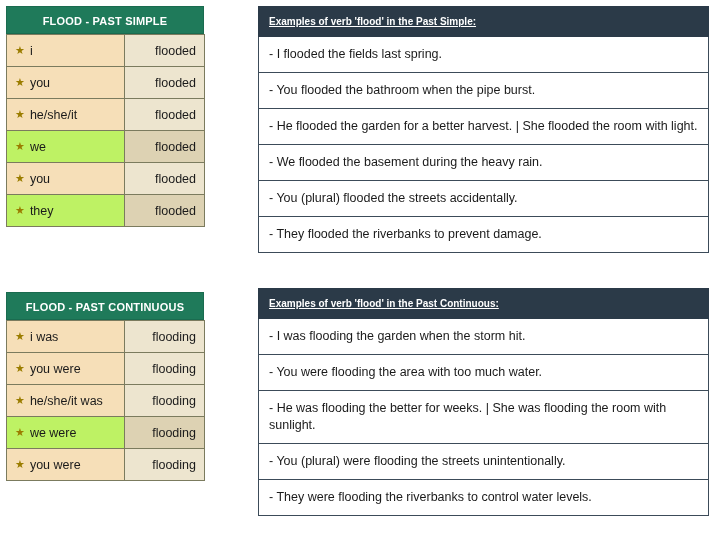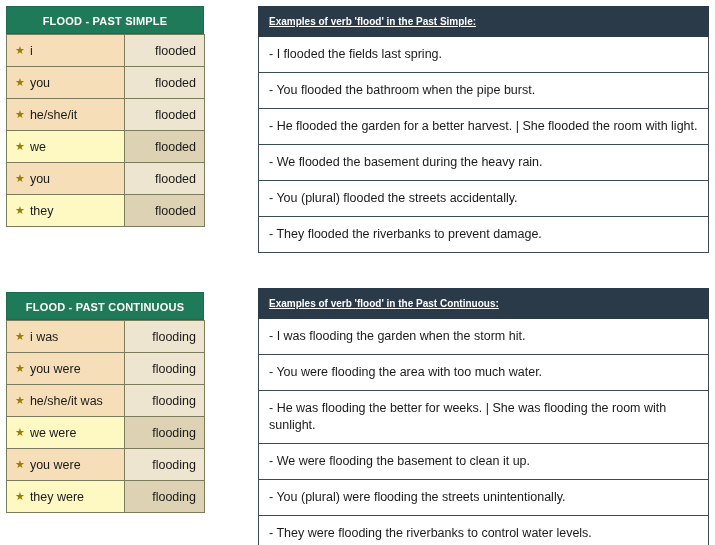--- a/index.html
+++ b/index.html
@@ -67,21 +67,21 @@
   }
   .star {
     color: #9b7d00;
     font-size: 11px;
     margin-right: 5px;
     vertical-align: 1px;
   }
   
   .shade-light .cell-pronoun { background: #f6dfb8; }
   .shade-light .cell-verb { background: #ede5cf; }
-  .shade-dark .cell-pronoun { background: #fef9c3; }
+  .shade-dark .cell-pronoun { background: #bef264; }
   .shade-dark .cell-verb { background: #ddd2b3; }
 
   
   .ex-block {
     position: absolute;
     left: 258px;
     width: 451px;
   }
   #ex-past-simple { top: 6px; }
   #ex-past-continuous { top: 288px; }
@@ -167,24 +167,20 @@
         <tr class="shade-light">
           <td class="cell-pronoun"><span class="star">★</span><span>he/she/it was</span></td>
           <td class="cell-verb">flooding</td>
         </tr>
         <tr class="shade-dark">
           <td class="cell-pronoun"><span class="star">★</span><span>we were</span></td>
           <td class="cell-verb">flooding</td>
         </tr>
         <tr class="shade-light">
           <td class="cell-pronoun"><span class="star">★</span><span>you were</span></td>
-          <td class="cell-verb">flooding</td>
-        </tr>
-        <tr class="shade-dark">
-          <td class="cell-pronoun"><span class="star">★</span><span>they were</span></td>
           <td class="cell-verb">flooding</td>
         </tr>
       </tbody>
     </table>
   </div>
 
   <div class="ex-block" id="ex-past-simple">
     <div class="ex-title"><span>Examples of verb 'flood' in the Past Simple:</span></div>
     <div class="ex-list">
       <div class="ex-item">- I flooded the fields last spring.</div>
@@ -195,19 +191,18 @@
       <div class="ex-item">- They flooded the riverbanks to prevent damage.</div>
     </div>
   </div>
 
   <div class="ex-block" id="ex-past-continuous">
     <div class="ex-title"><span>Examples of verb 'flood' in the Past Continuous:</span></div>
     <div class="ex-list">
       <div class="ex-item">- I was flooding the garden when the storm hit.</div>
       <div class="ex-item">- You were flooding the area with too much water.</div>
       <div class="ex-item">- He was flooding the better for weeks. | She was flooding the room with sunlight.</div>
-      <div class="ex-item">- We were flooding the basement to clean it up.</div>
       <div class="ex-item">- You (plural) were flooding the streets unintentionally.</div>
       <div class="ex-item">- They were flooding the riverbanks to control water levels.</div>
     </div>
   </div>
 
 </div>
 
 </body></html>

